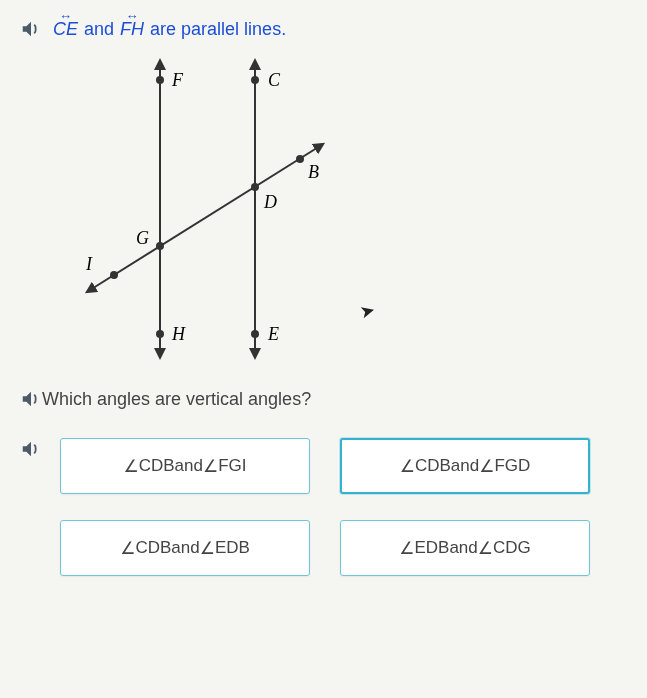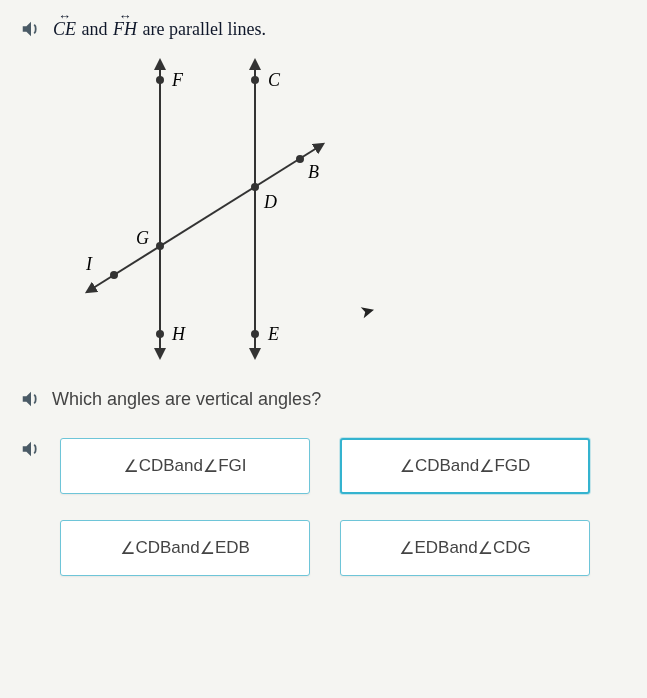--- a/index.html
+++ b/index.html
@@ -18,22 +18,21 @@
       gap: 10px;
       margin-bottom: 14px;
     }
     .speaker-icon {
       width: 22px;
       height: 22px;
       flex-shrink: 0;
     }
     .prompt-text {
       font-size: 18px;
-      color: #0f172a;
-      font-family: Liberation Serif, serif;
+      color: #1d4ed8;
     }
     .overline {
       position: relative;
       display: inline-block;
       font-style: italic;
       padding: 0 1px;
     }
     .overline::before {
       content: "↔";
       position: absolute;
@@ -42,21 +41,20 @@
       transform: translateX(-50%);
       font-size: 13px;
       font-style: normal;
     }
     .diagram-wrap {
       margin: 10px 0 20px 40px;
     }
     .question-row {
       display: flex;
       align-items: flex-end;
-      gap: 10px;
       margin: 18px 0 28px 0;
     }
     .question-text {
       font-size: 18px;
       color: #444;
     }
     .answers-wrap {
       display: flex;
       align-items: flex-start;
       gap: 14px;

